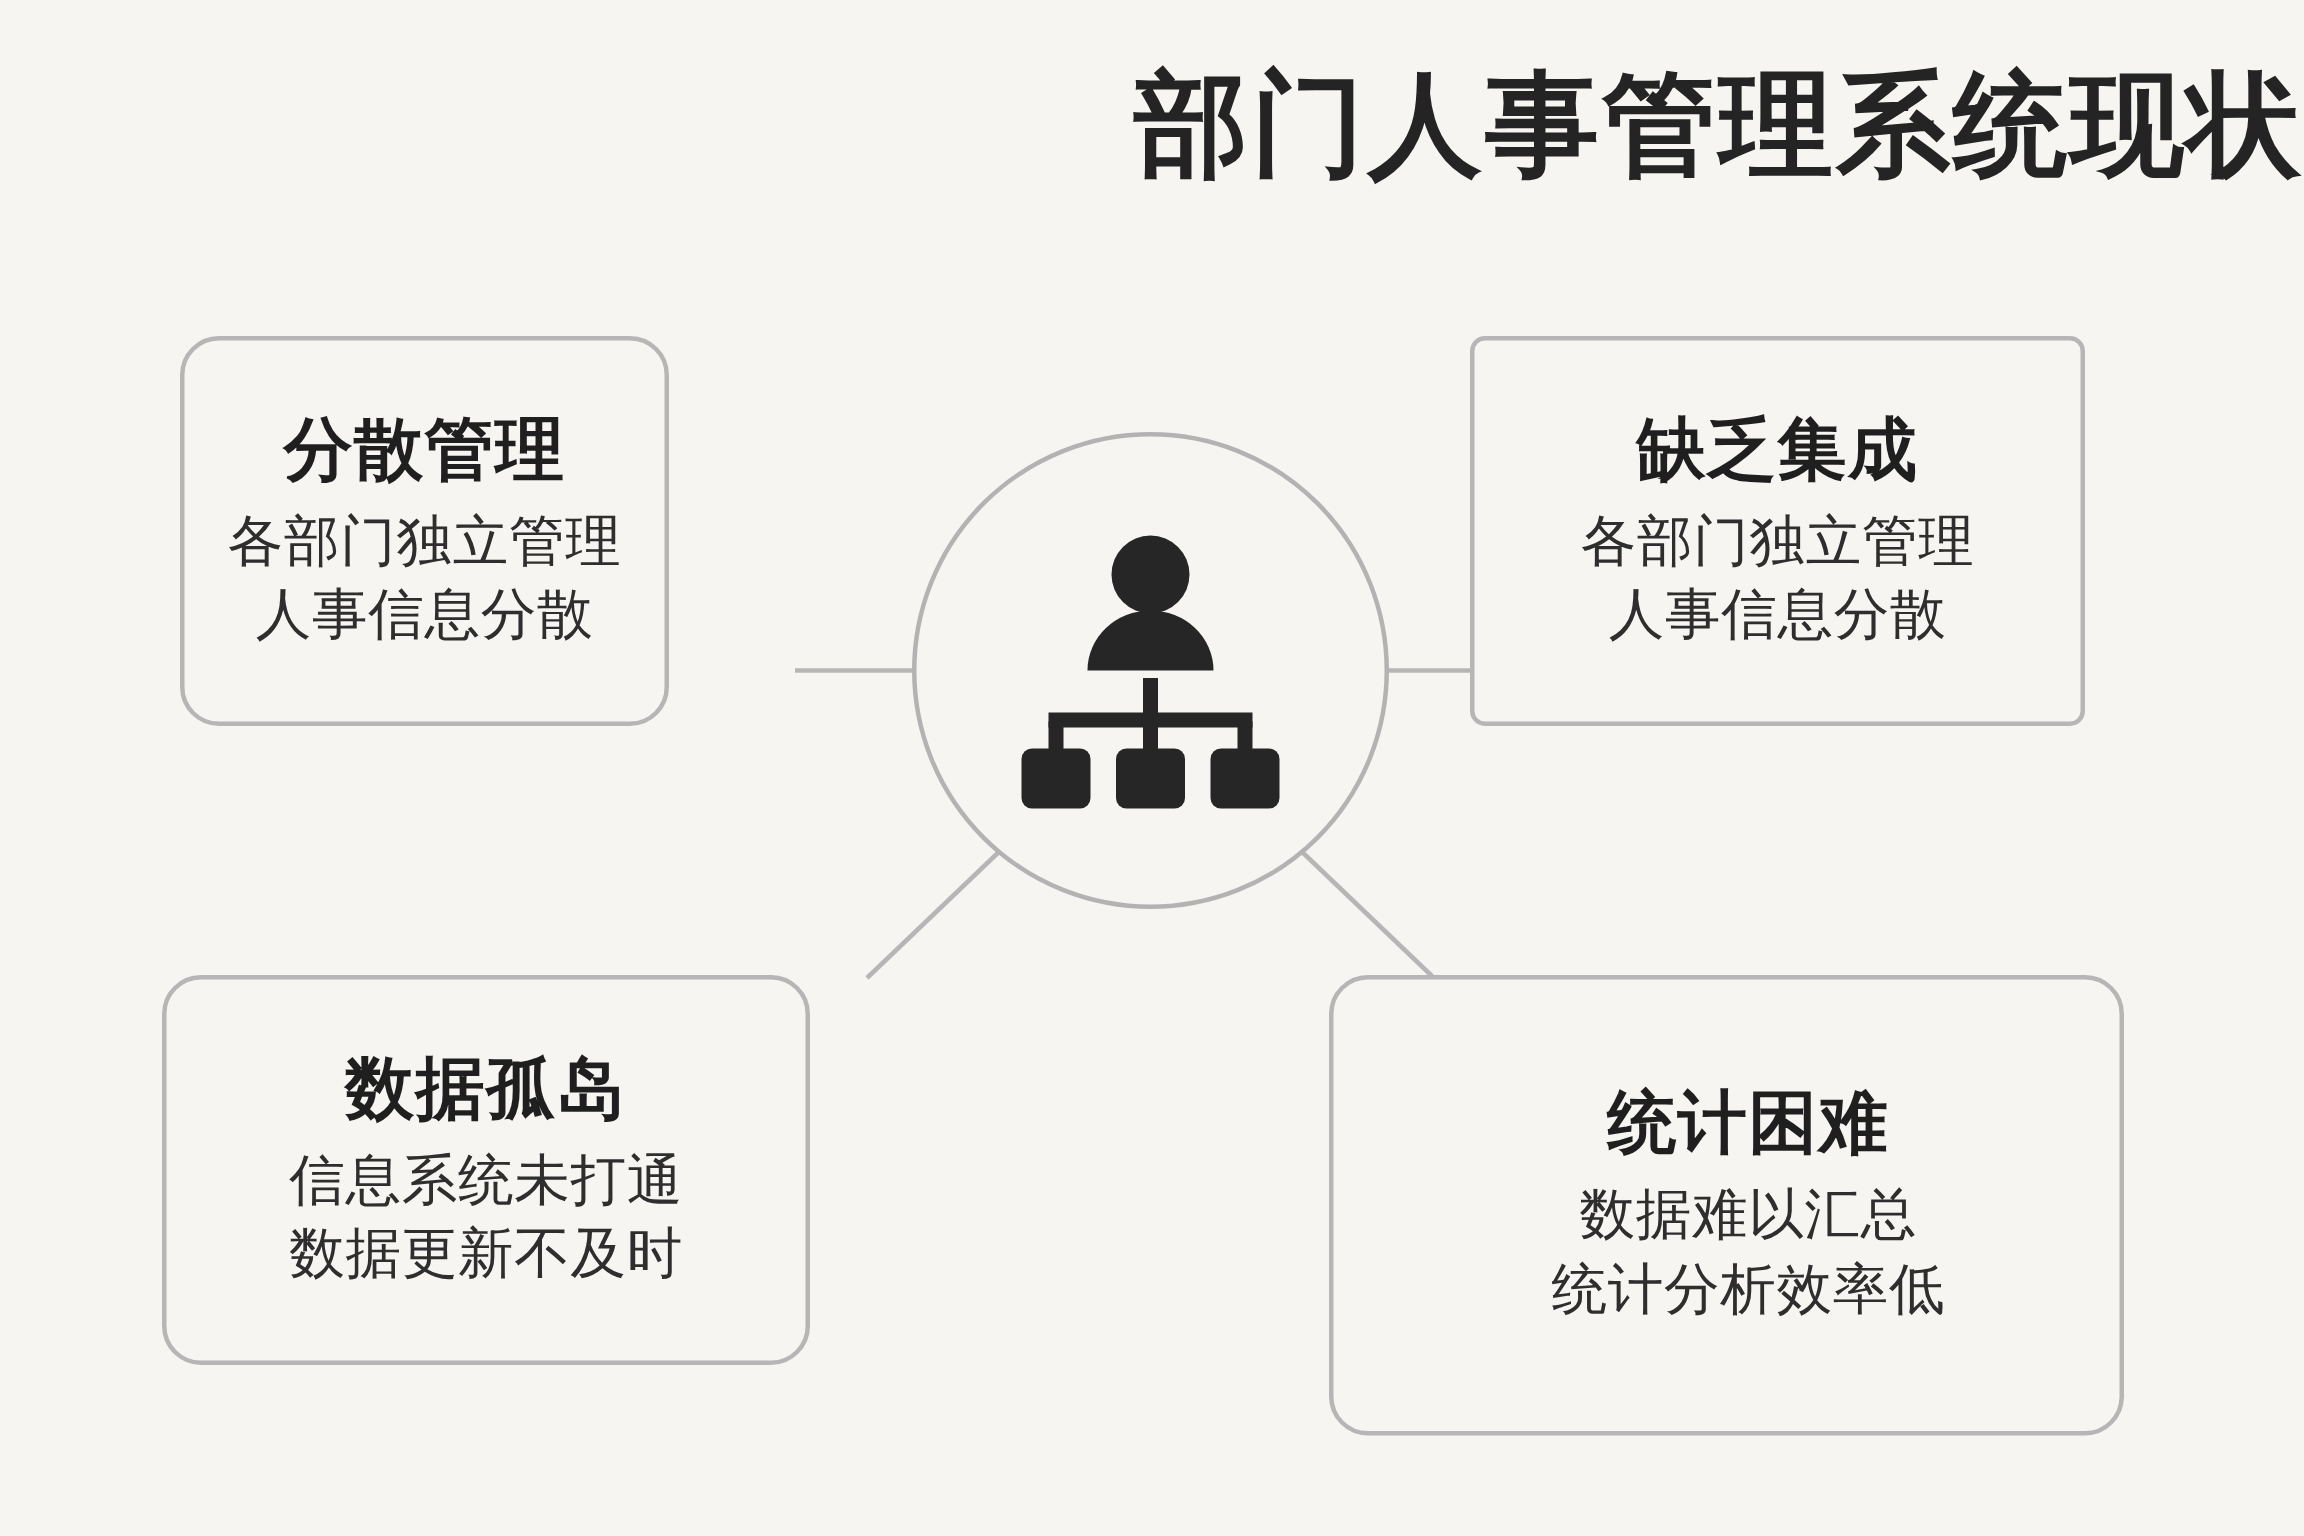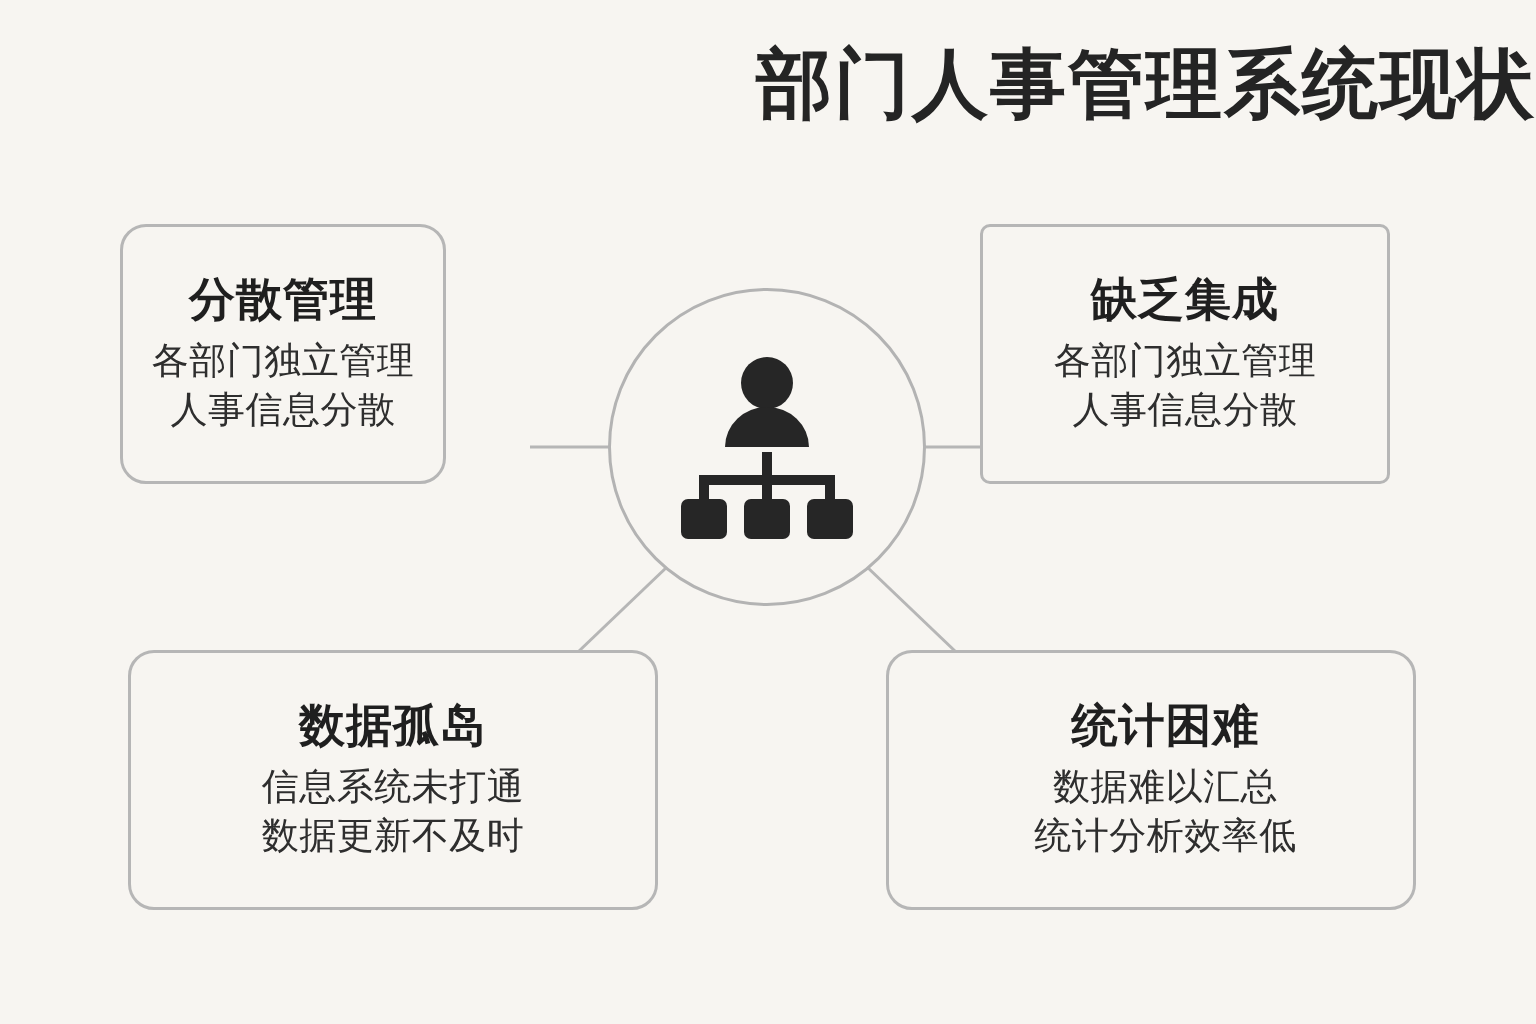--- a/index.html
+++ b/index.html
@@ -86,22 +86,22 @@
   .card-line {
     font-size: 37px;
     font-weight: 400;
     color: #2e2e2e;
     line-height: 1.35;
     letter-spacing: 0.5px;
   }
 
   #card-top-left    { left: 120px;  top: 224px; width: 326px; height: 260px; }
   #card-top-right   { left: 980px; top: 224px; width: 410px; height: 260px; border-radius: 10px; }
-  #card-bottom-left { left: 128px;  top: 650px; width: 530px; height: 260px; }
-  #card-bottom-right{ left: 886px;  top: 650px; width: 530px; height: 260px; padding-left: 29px; }
+  #card-bottom-left { left: 108px;  top: 650px; width: 432px; height: 260px; }
+  #card-bottom-right{ left: 886px;  top: 650px; width: 530px; height: 307px; padding-left: 29px; }
 </style>
 </head>
 <body>
 
 <div id="stage">
 
   <div id="title">部门人事管理系统现状</div>
 
   <svg id="lines" viewBox="0 0 1536 1024">
 

